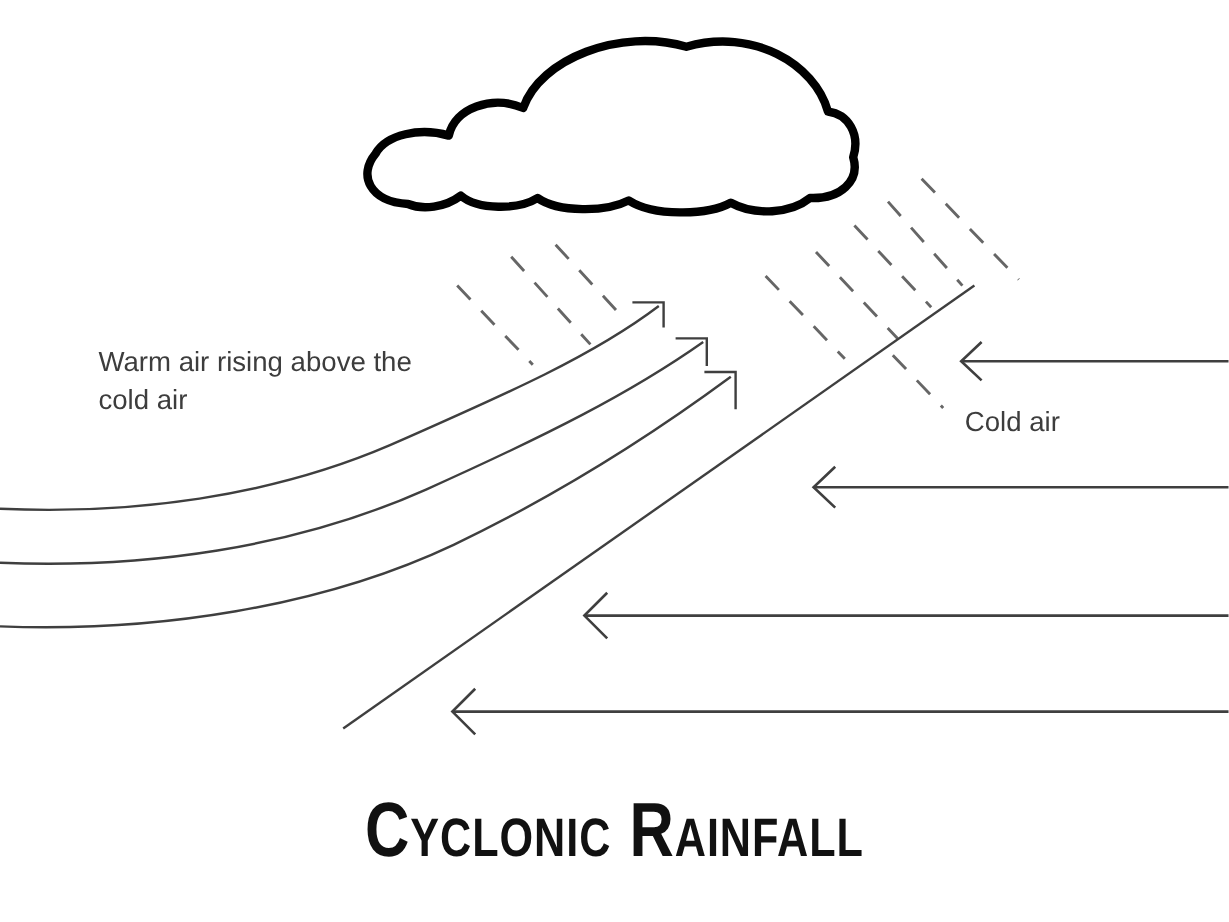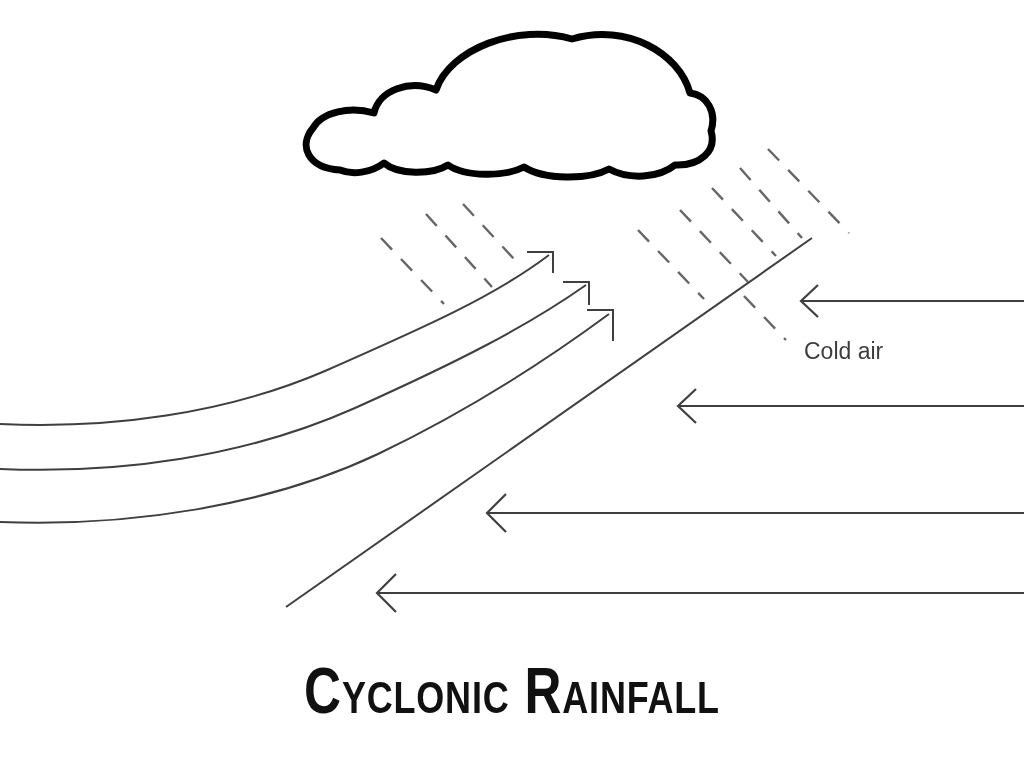--- a/index.html
+++ b/index.html
@@ -85,17 +85,21 @@
         <line x1="487" y1="513" x2="1024" y2="513"></line>
         <path d="M 506 494 L 487 513 L 506 532"></path>
       </g>
       <g>
         <line x1="377" y1="593" x2="1024" y2="593"></line>
         <path d="M 396 574 L 377 593 L 396 612"></path>
       </g>
     </g>
   </svg>
 
+  <div class="label label-warm">
+    <span>Warm air rising above the</span><br>
+    <span>cold air</span>
+  </div>
 
   <div class="label label-cold">Cold air</div>
 
   <div class="diagram-title">Cyclonic Rainfall</div>
 </div>
 
 </body></html>

